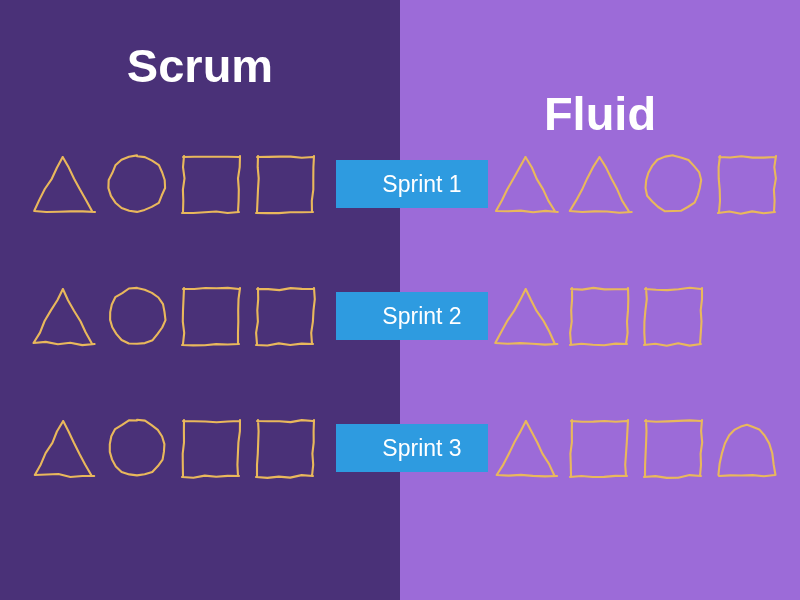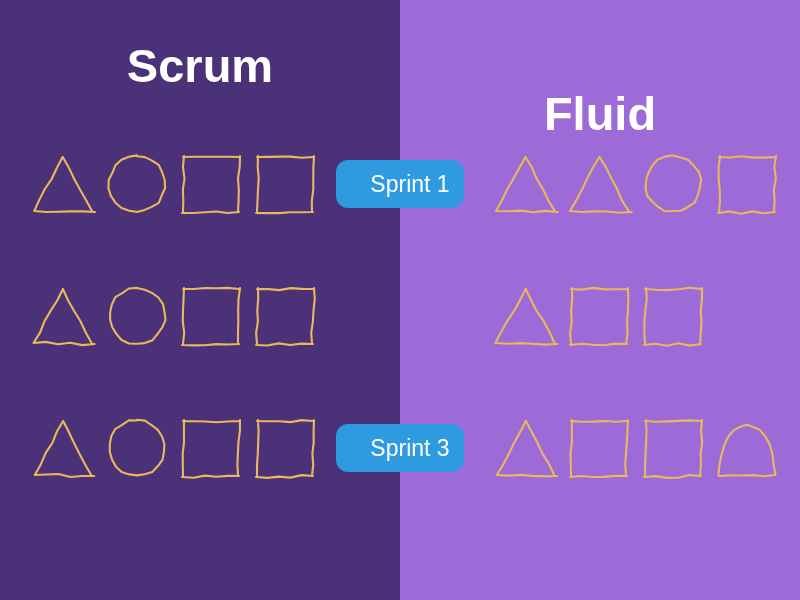--- a/index.html
+++ b/index.html
@@ -89,24 +89,24 @@
     stroke: #e9b85c;
     stroke-width: 2.1;
     stroke-linecap: round;
     stroke-linejoin: round;
   }
 
   
   .sprint-badge {
     position: absolute;
     left: 336px;
-    width: 128px;
+    width: 152px;
     height: 48px;
     background: #2e9be0;
-    border-radius: 12px;
+    border-radius: 0;
     color: #ffffff;
     font-size: 23px;
     line-height: 48px;
     text-align: center;
     white-space: nowrap;
     box-sizing: border-box;
     padding-left: 20px;
   }
   .badge-y1 { top: 160px; }
   .badge-y2 { top: 292px; }
@@ -248,15 +248,16 @@
         </svg>
       </span>
       <span class="shape">
         <svg viewBox="0 0 66 66" xmlns="http://www.w3.org/2000/svg">
           <path d="M4.4 60.0 L5.6 48.8 L7.9 38.4 L10.9 28.5 L15.2 20.2 L20.8 14.6 L26.8 11.6 L33.0 9.8 L39.1 12.1 L45.3 14.4 L50.6 20.5 L55.2 28.4 L58.3 38.3 L59.6 49.2 L61.5 60.0 M61.0 60.0 L49.8 61.2 L38.6 60.1 L27.4 60.5 L16.2 60.4 L5.0 61.0"></path>
         </svg>
       </span>
     </div>
 
   <div class="sprint-badge badge-y1">Sprint 1</div>
+  <div class="sprint-badge badge-y2">Sprint 2</div>
   <div class="sprint-badge badge-y3">Sprint 3</div>
 
 </div>
 
 </body></html>

